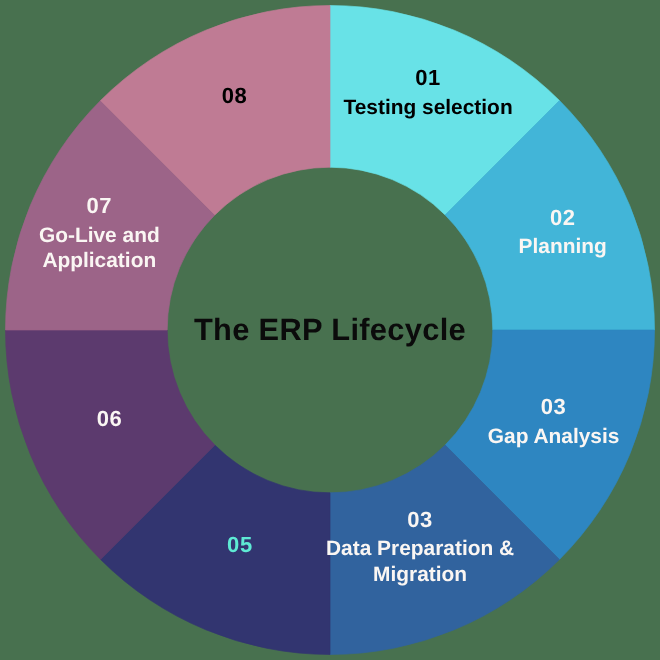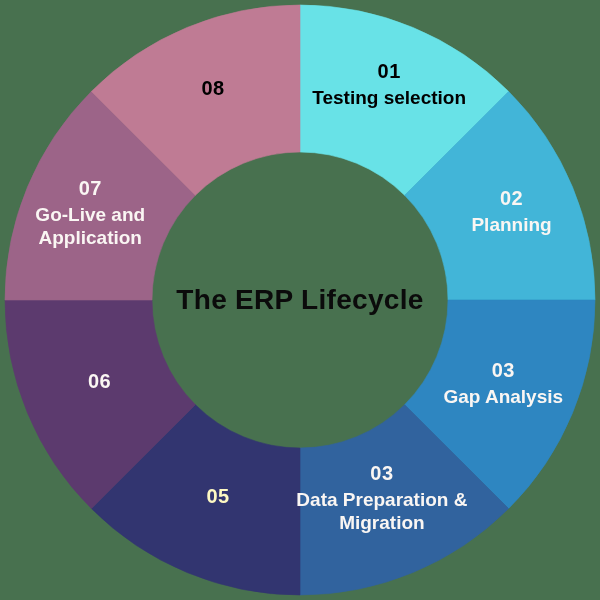--- a/index.html
+++ b/index.html
@@ -79,21 +79,21 @@
       </div>
       <div class="seg-label" style="left: 503.253px; top: 384.19px; color: rgb(250, 246, 243);">
         <span class="seg-num">03</span>
         <span class="seg-txt">Gap Analysis</span>
       </div>
       <div class="seg-label" style="left: 381.894px; top: 497.71px; color: rgb(250, 246, 243);">
         <span class="seg-num">03</span>
         <span class="seg-txt">Data Preparation &amp;
 Migration</span>
       </div>
-      <div class="seg-label" style="left: 218.106px; top: 497.71px; color: #fef9c3;">
+      <div class="seg-label" style="left: 218.106px; top: 497.71px; color: #5eead4;">
         <span class="seg-num">05</span>
       </div>
       <div class="seg-label" style="left: 99.5181px; top: 383.042px; color: rgb(250, 246, 243);">
         <span class="seg-num">06</span>
       </div>
       <div class="seg-label" style="left: 90.2793px; top: 213.131px; color: rgb(250, 246, 243);">
         <span class="seg-num">07</span>
         <span class="seg-txt">Go-Live and
 Application</span>
       </div>

